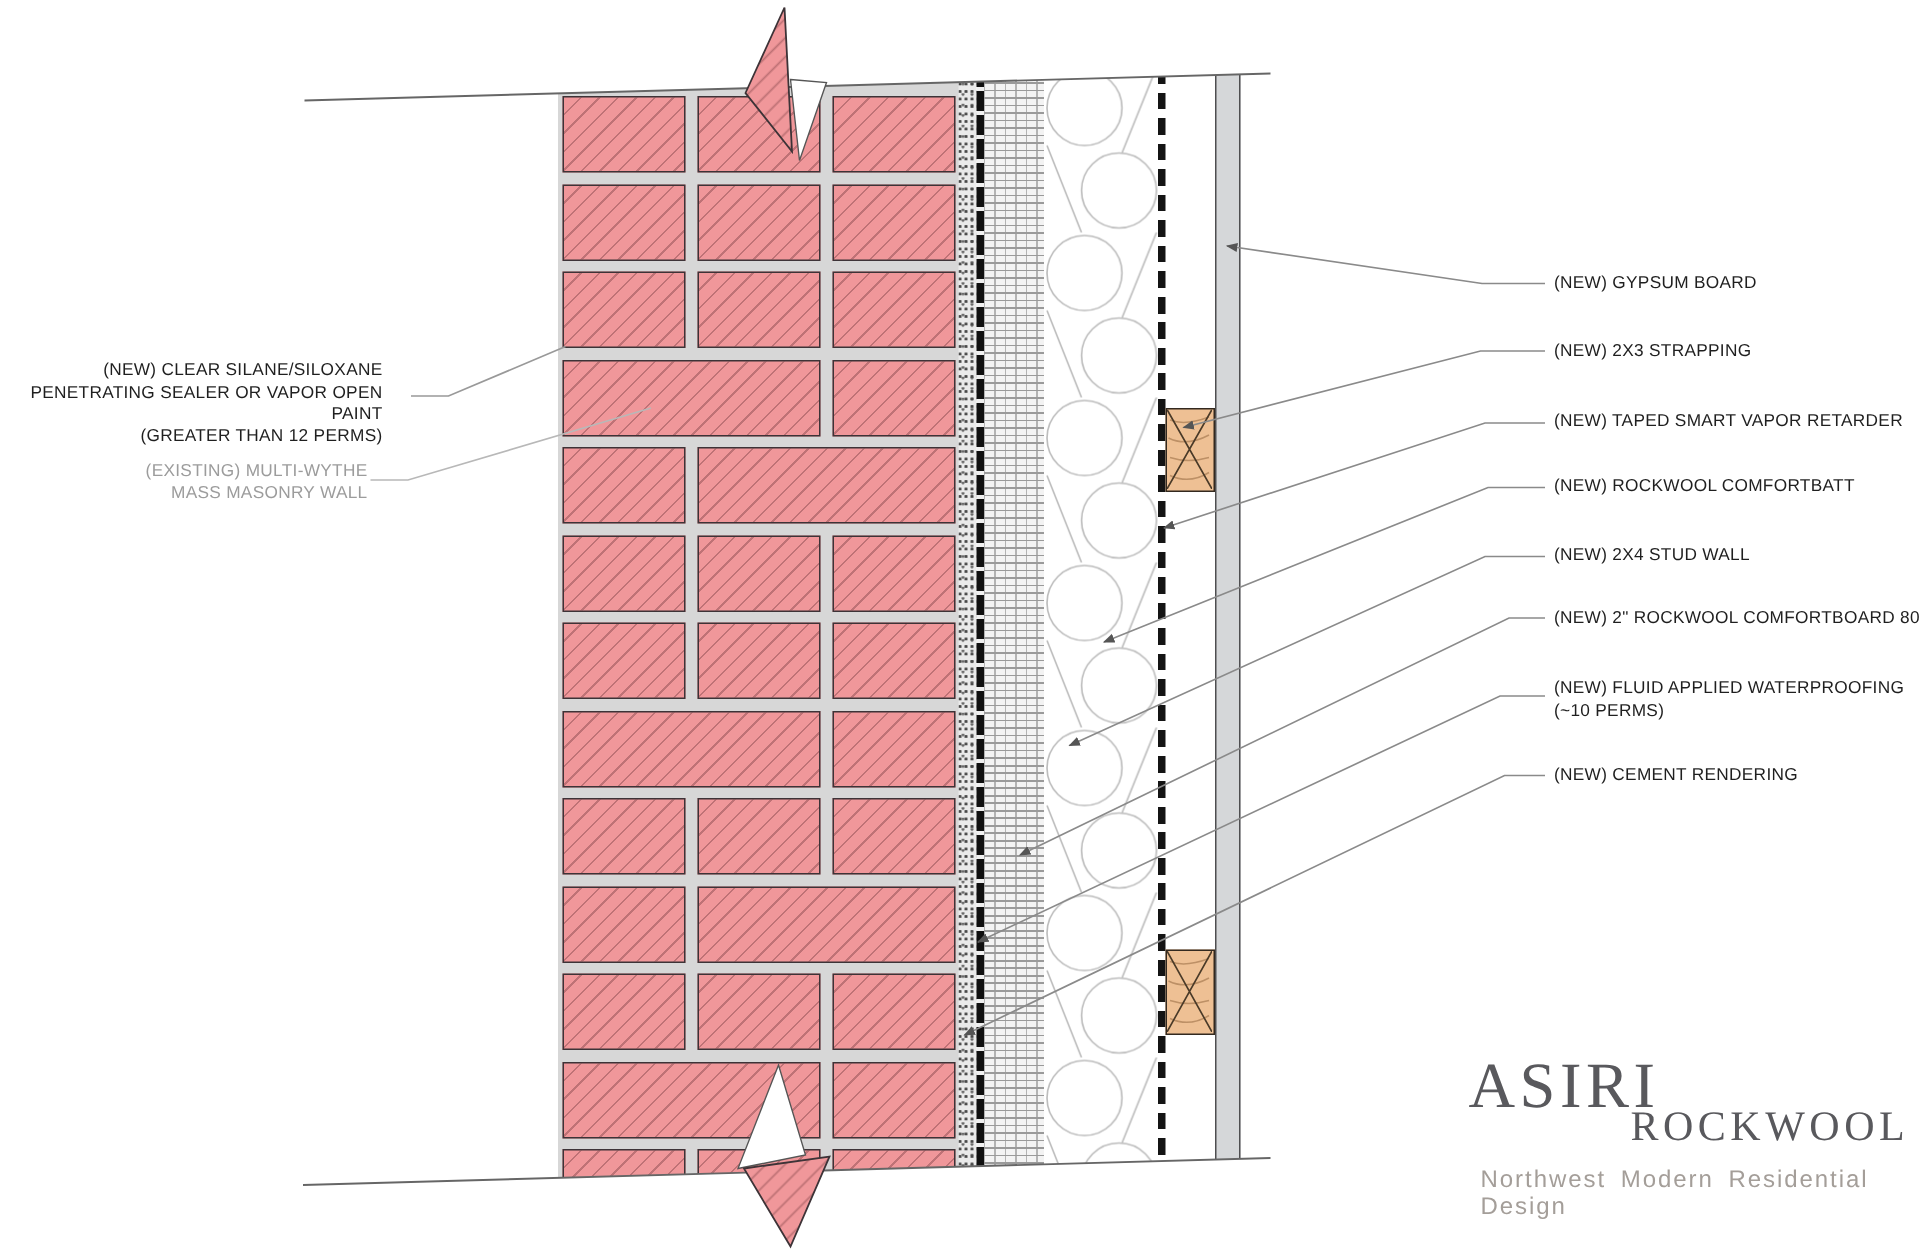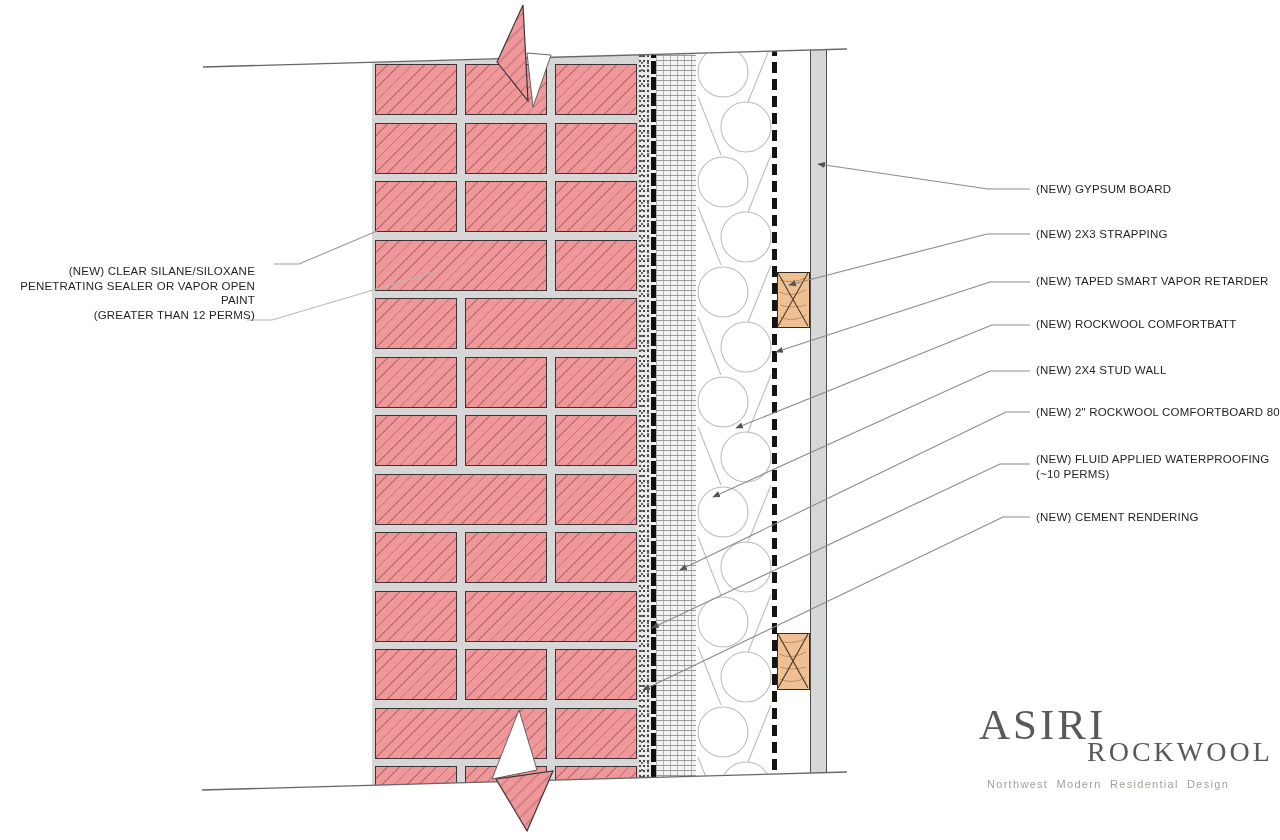--- a/index.html
+++ b/index.html
@@ -27,32 +27,32 @@
           background:var(--gypsum_fill);border-left:1.6px solid #4e4e50;border-right:1.6px solid #4e4e50;}
   .block{left:777px;width:33px;box-sizing:border-box;border:1.8px solid #33291f;background:var(--wood_fill);}
   .block.b1{top:272px;height:56px;}
   .block.b2{top:633px;height:57px;}
   .overlay{left:0;top:0;width:1280px;height:840px;pointer-events:none;}
   
   .lbl{position:absolute;font-size:11.5px;line-height:14.5px;letter-spacing:.2px;
        color:var(--label_dark);white-space:pre-line;}
   .lbl.left{text-align:right;}
   .lbl.gray{color:var(--label_gray);}
-  .lbl-sealer{left:8px;top:240px;width:247px;margin-top:24px;}
+  .lbl-sealer{left:8px;top:240px;width:247px;}
   .lbl-exist{left:8px;top:307px;width:237px;}
   .rl{left:1036px;width:260px;}
   .rl0{top:182px;} .rl1{top:227px;} .rl2{top:274px;} .rl3{top:317px;}
   .rl4{top:363px;} .rl5{top:405px;} .rl6{top:452px;} .rl7{top:510px;}
   
   .logo{left:955px;top:698px;width:300px;height:115px;}
   .logo-asiri{position:absolute;left:24px;top:2px;font-family:"Liberation Serif",serif;
               font-size:43px;letter-spacing:3px;color:var(--logo_dark);text-align:center;}
   .logo-designs{position:absolute;left:132px;top:38px;font-family:"Liberation Serif",serif;
               font-size:28px;letter-spacing:3px;color:var(--logo_dark);}
-  .logo-tag{position:absolute;left:32px;top:80px;font-size:11px;letter-spacing:1.3px;
+  .logo-tag{position:absolute;left:32px;top:80px;font-size:16px;letter-spacing:1.3px;
               word-spacing:4px;color:var(--logo_tagline);}
 </style>
 </head>
 <body>
 
 <div class="canvas">
 
   <div class="abs mortar"></div>
   <div id="bricks">
       <div class="brick" style="left: 375px; top: 64px; width: 82px; height: 51px;"></div>
@@ -154,20 +154,22 @@
     <path d="M1030,325 L992,325 L736,428" fill="none" stroke="#8a8a8a" stroke-width="1.1" marker-end="url(#ah)"></path>
     <path d="M1030,371 L990,371 L713,497" fill="none" stroke="#8a8a8a" stroke-width="1.1" marker-end="url(#ah)"></path>
     <path d="M1030,412 L1006,412 L680,570" fill="none" stroke="#8a8a8a" stroke-width="1.1" marker-end="url(#ah)"></path>
     <path d="M1030,464 L1000,464 L652,628" fill="none" stroke="#8a8a8a" stroke-width="1.1" marker-end="url(#ah)"></path>
     <path d="M1030,517 L1003,517 L643,690" fill="none" stroke="#8a8a8a" stroke-width="1.1" marker-end="url(#ah)"></path>
   </svg>
 
   <div class="lbl left lbl-sealer">(NEW) CLEAR SILANE/SILOXANE
 PENETRATING SEALER OR VAPOR OPEN PAINT
 (GREATER THAN 12 PERMS)</div>
+  <div class="lbl left gray lbl-exist">(EXISTING) MULTI-WYTHE
+MASS MASONRY WALL</div>
 
   <div class="lbl rl rl0">(NEW) GYPSUM BOARD</div>
   <div class="lbl rl rl1">(NEW) 2X3 STRAPPING</div>
   <div class="lbl rl rl2">(NEW) TAPED SMART VAPOR RETARDER</div>
   <div class="lbl rl rl3">(NEW) ROCKWOOL COMFORTBATT</div>
   <div class="lbl rl rl4">(NEW) 2X4 STUD WALL</div>
   <div class="lbl rl rl5">(NEW) 2" ROCKWOOL COMFORTBOARD 80</div>
   <div class="lbl rl rl6">(NEW) FLUID APPLIED WATERPROOFING
 (~10 PERMS)</div>
   <div class="lbl rl rl7">(NEW) CEMENT RENDERING</div>

